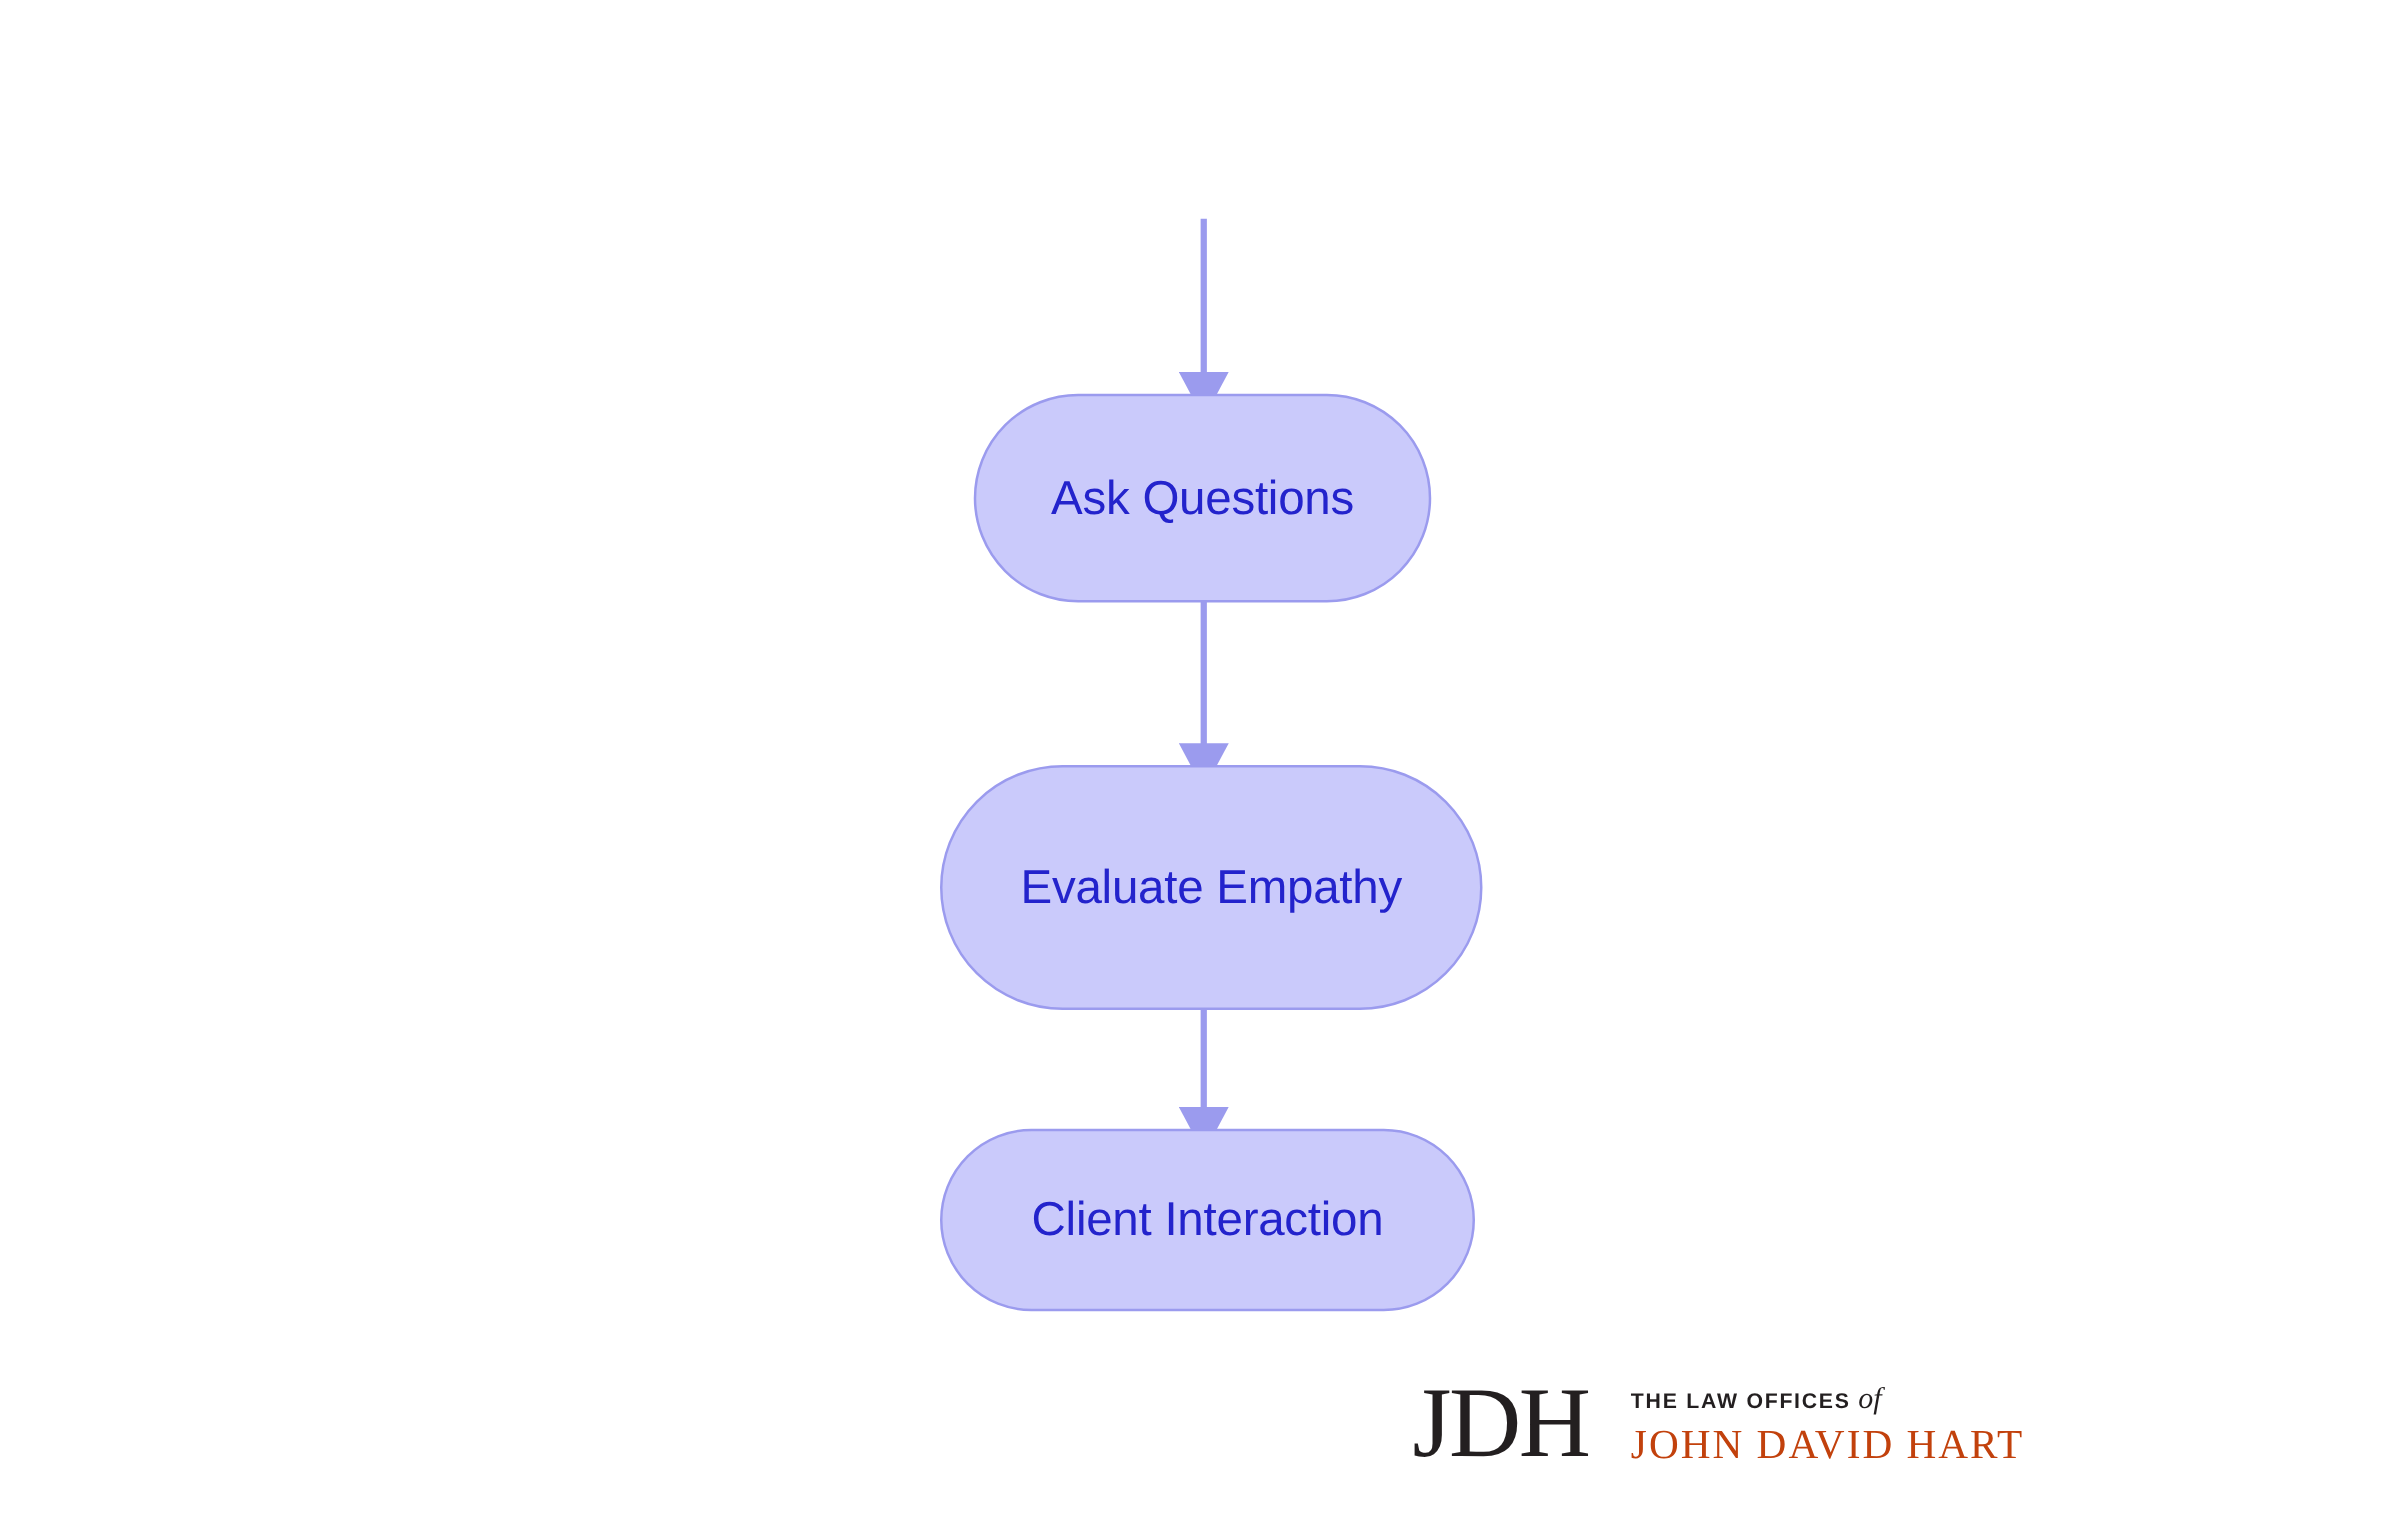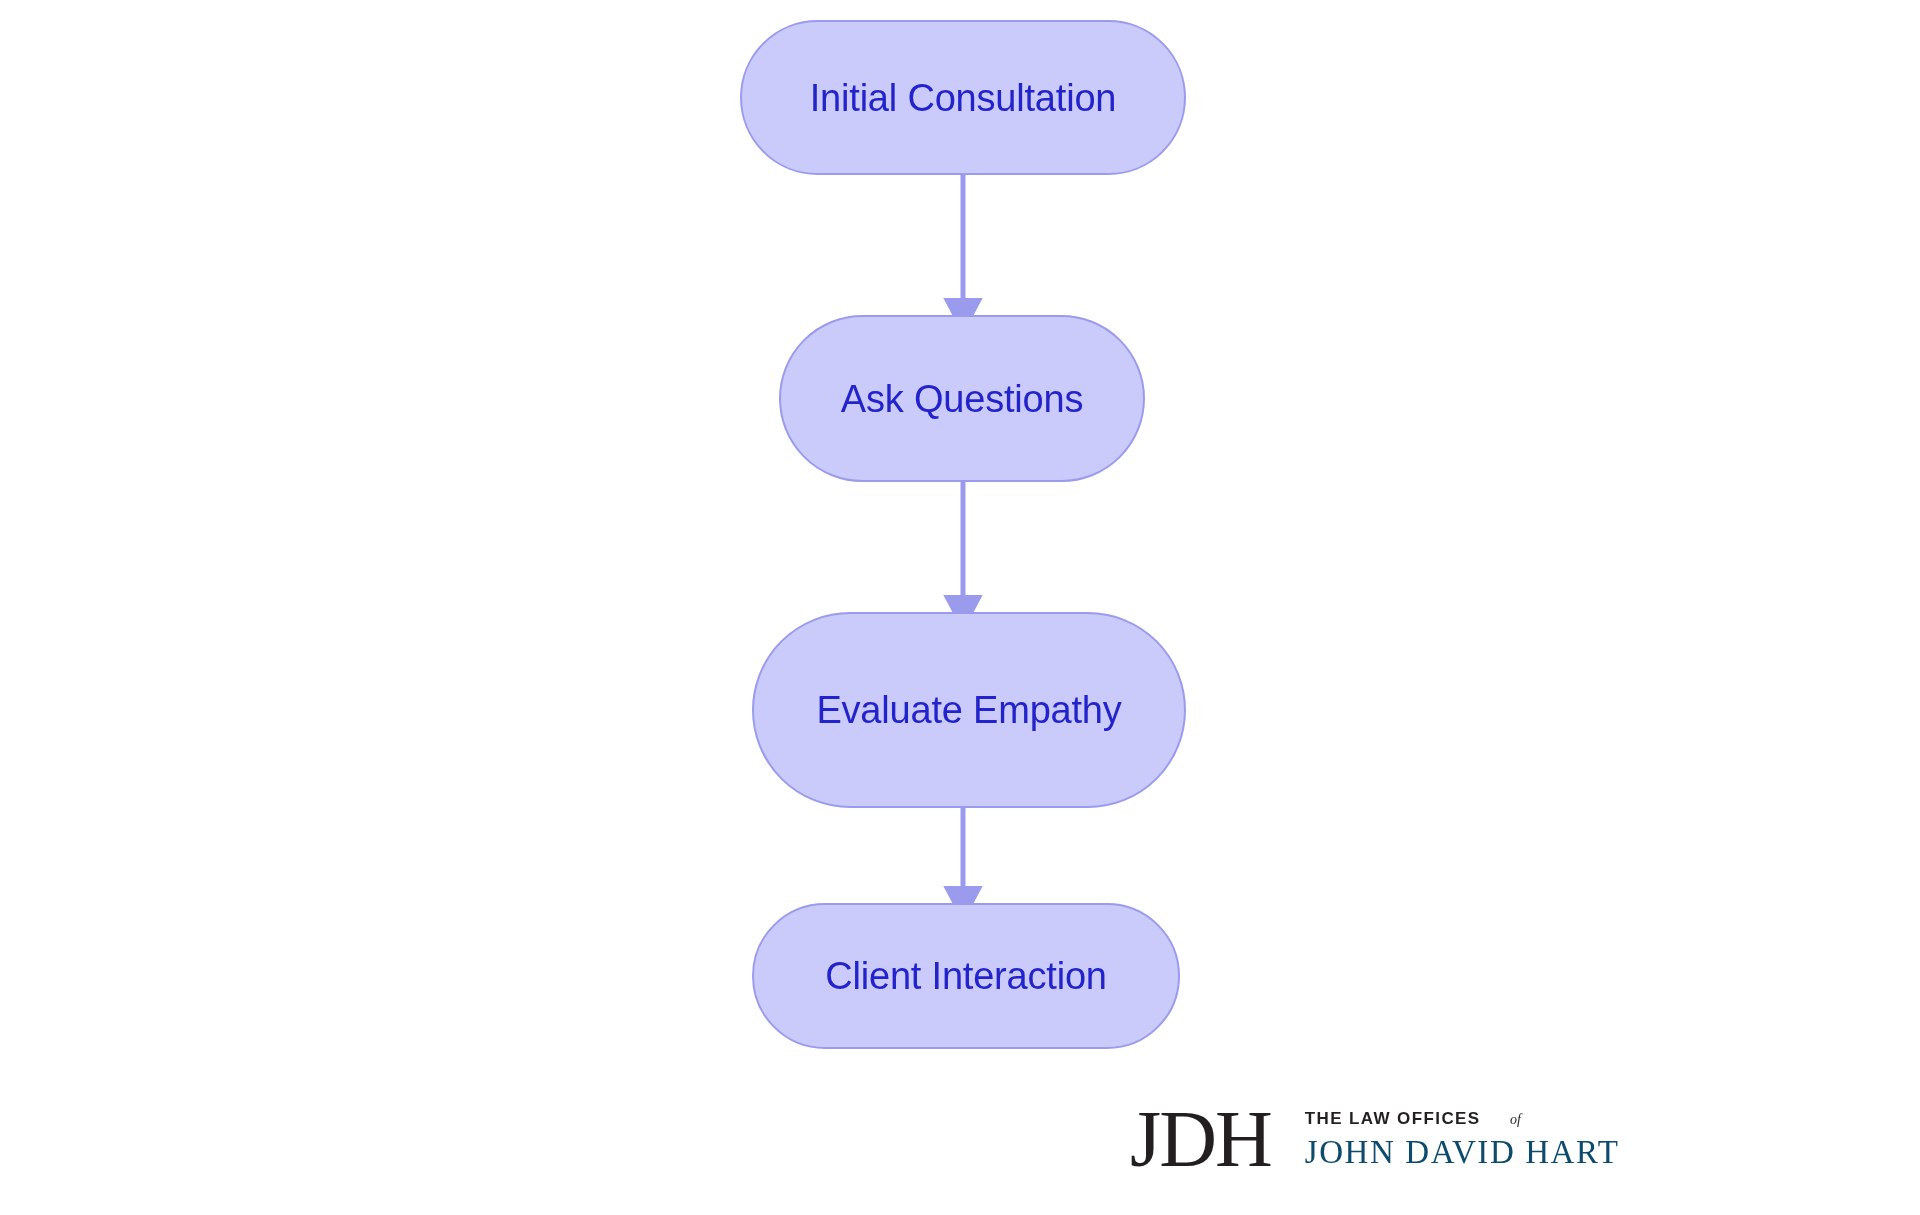--- a/index.html
+++ b/index.html
@@ -100,30 +100,29 @@
     font-weight: 700;
     letter-spacing: 1.4px;
     color: #231f20;
     white-space: nowrap;
     margin-bottom: 7px;
   }
   #logo-tagline .of {
     font-family: "Liberation Serif", serif;
     font-style: italic;
     font-weight: 400;
-    font-size: 14px;
+    font-size: 24px;
     letter-spacing: 0;
-    margin-left: 26px;
   }
   #logo-firmname {
     font-family: "Liberation Serif", serif;
     font-size: 33px;
     font-weight: 400;
     letter-spacing: 1.6px;
-    color: #0c4a6e;
+    color: #c2410c;
     white-space: nowrap;
     line-height: 1;
   }
 </style>
 </head>
 <body>
 
 <div id="canvas">
 
   <svg class="connector" viewBox="0 0 1920 1215" xmlns="http://www.w3.org/2000/svg">
@@ -133,23 +132,20 @@
       </marker>
     </defs>
 
     <line x1="963" y1="175" x2="963" y2="303" stroke="#9b9bee" stroke-width="5" marker-end="url(#arrowhead)"></line>
 
     <line x1="963" y1="473" x2="963" y2="600" stroke="#9b9bee" stroke-width="5" marker-end="url(#arrowhead)"></line>
 
     <line x1="963" y1="770" x2="963" y2="891" stroke="#9b9bee" stroke-width="5" marker-end="url(#arrowhead)"></line>
   </svg>
 
-  <div class="flow-node" id="node-1">
-    <span class="node-label">Initial Consultation</span>
-  </div>
 
   <div class="flow-node" id="node-2">
     <span class="node-label">Ask Questions</span>
   </div>
 
   <div class="flow-node" id="node-3">
     <span class="node-label">Evaluate Empathy</span>
   </div>
 
   <div class="flow-node" id="node-4">

